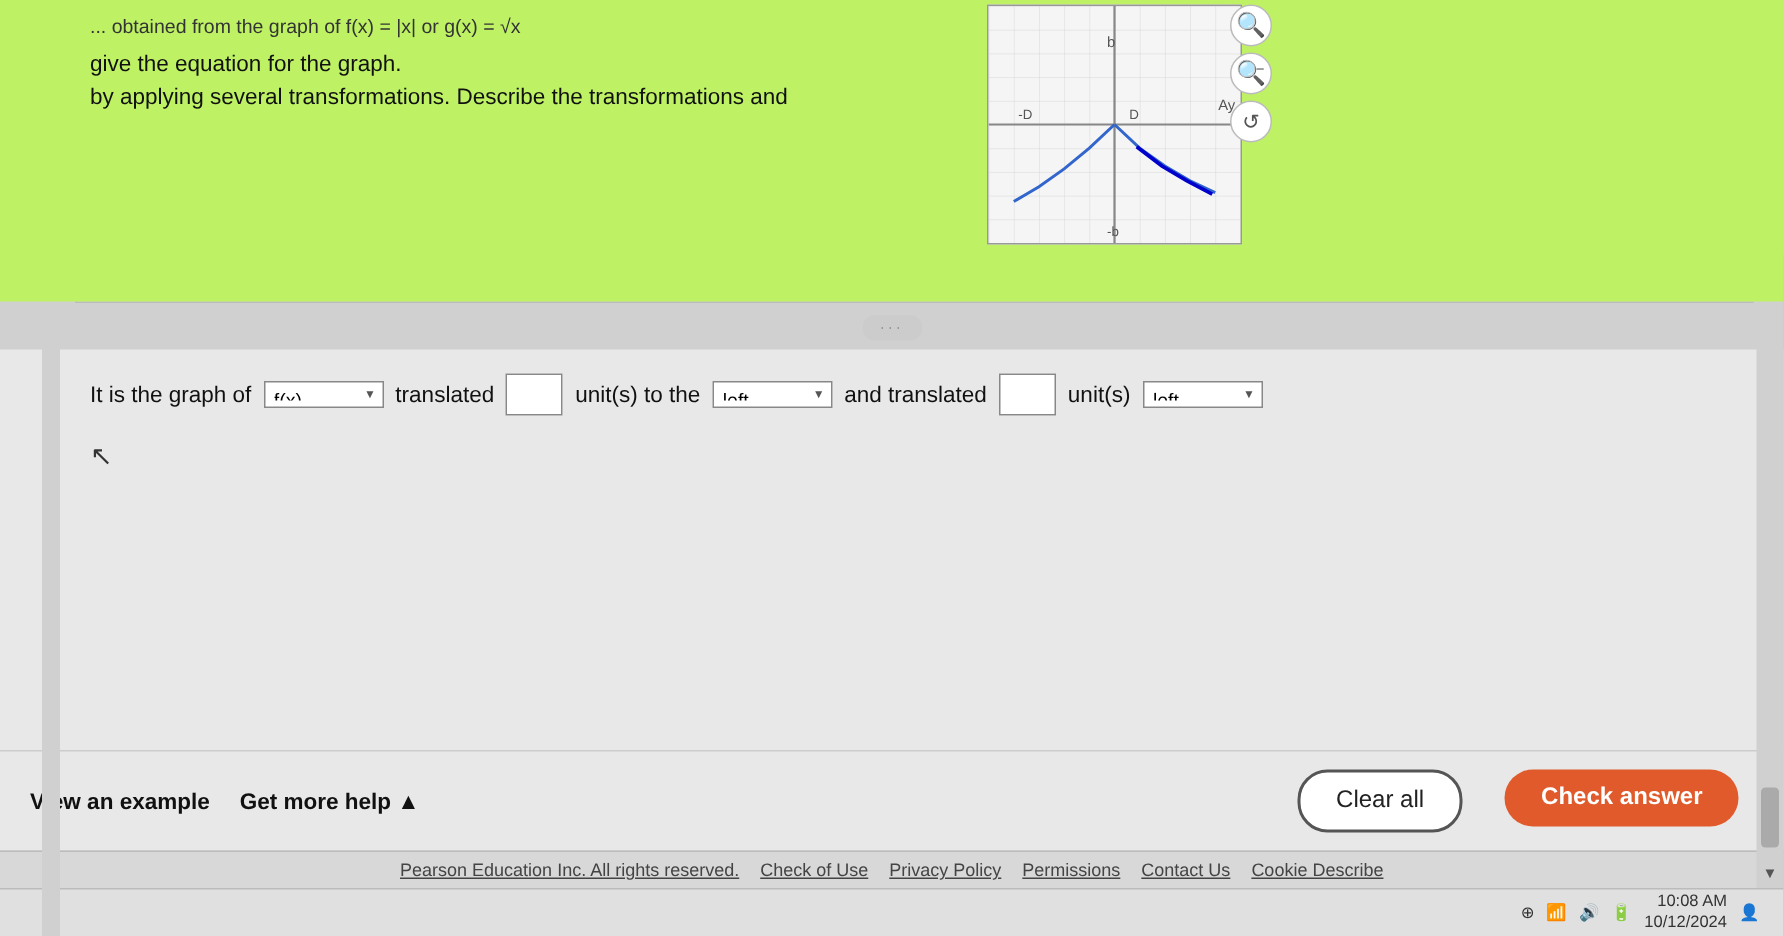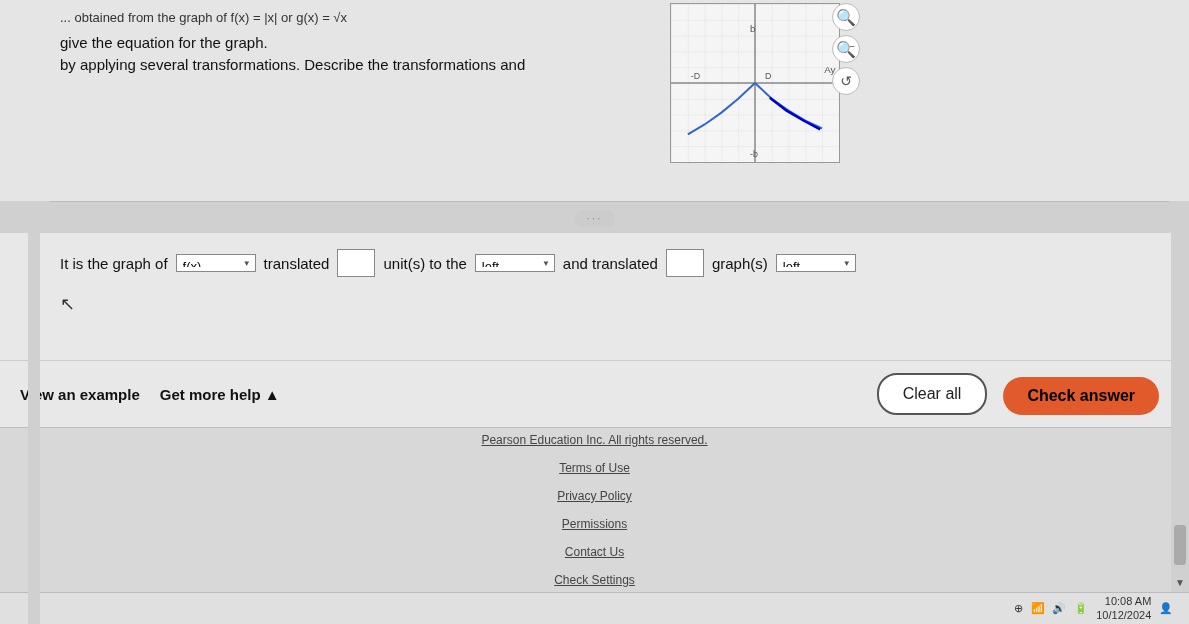--- a/index.html
+++ b/index.html
@@ -17,25 +17,25 @@
       width: 1189px;
       height: 624px;
       background: #d0d0d0;
       position: relative;
       display: flex;
       flex-direction: column;
     }
 
     
     .problem-section {
-      background: #e5e5e5;
+      background: #bef264;
       padding: 8px 20px 8px 60px;
       display: flex;
       align-items: flex-start;
-      gap: 20px;
+      gap: 8px;
       min-height: 200px;
       position: relative;
     }
 
     .problem-text {
       flex: 1;
       font-size: 15px;
       color: #111;
       line-height: 1.5;
       max-width: 580px;
@@ -190,22 +190,22 @@
     .bottom-link {
       font-size: 15px;
       font-weight: bold;
       color: #111;
       cursor: pointer;
       text-decoration: none;
     }
 
     .bottom-actions {
       display: flex;
-      gap: 16px;
-      align-items: flex-end;
+      gap: 28px;
+      align-items: flex-start;
     }
 
     .btn-clear {
       border: 2px solid #555;
       background: white;
       border-radius: 20px;
       padding: 10px 24px;
       font-size: 16px;
       cursor: pointer;
       font-weight: normal;
@@ -213,39 +213,38 @@
     }
 
     .btn-check {
       border: none;
       background: #e05a2b;
       border-radius: 20px;
       padding: 10px 24px;
       font-size: 16px;
       cursor: pointer;
       font-weight: bold;
-      color: #000000;
+      color: #ffffff;
     }
 
     
     .footer {
       background: #d8d8d8;
       padding: 5px 20px;
       font-size: 12px;
       color: #444;
       border-top: 1px solid #bbb;
       text-align: center;
     }
 
     .footer-links {
       display: flex;
       gap: 14px;
       justify-content: center;
       flex-wrap: wrap;
-      flex-direction: column;
     }
 
     .footer-links span {
       cursor: pointer;
       text-decoration: underline;
     }
 
     
     .taskbar {
       background: #e0e0e0;
@@ -434,21 +433,21 @@
           <option value="right">right</option>
           <option value="up">up</option>
           <option value="down">down</option>
         </select>
       </div>
 
       <label>and translated</label>
 
       <input type="text" class="num-input" value="" style="">
 
-      <label>graph(s)</label>
+      <label>unit(s)</label>
 
       <div class="select-wrapper">
         <select>
           <option value="left">left</option>
           <option value="right">right</option>
           <option value="up">up</option>
           <option value="down">down</option>
         </select>
       </div>
     </div>
@@ -463,25 +462,25 @@
     </div>
     <div class="bottom-actions">
       <button class="btn-clear">Clear all</button>
       <button class="btn-check">Check answer</button>
     </div>
   </div>
 
   <div class="footer">
     <div class="footer-links">
       <span>Pearson Education Inc. All rights reserved.</span>
-      <span>Terms of Use</span>
+      <span>Check of Use</span>
       <span>Privacy Policy</span>
       <span>Permissions</span>
       <span>Contact Us</span>
-      <span>Check Settings</span>
+      <span>Cookie Describe</span>
     </div>
   </div>
 
   <div class="taskbar">
     <div></div>
     <div class="taskbar-right">
       <span>⊕</span>
       <span>📶</span>
       <span>🔊</span>
       <span>🔋</span>

